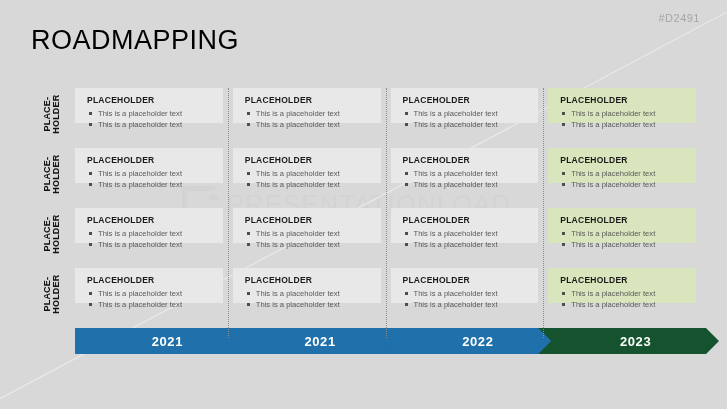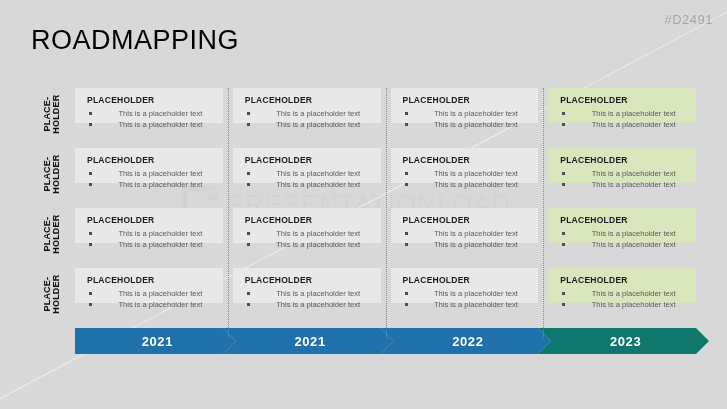--- a/index.html
+++ b/index.html
@@ -67,23 +67,23 @@
     font-size: 25px;
     letter-spacing: 1.6px;
     font-weight: 400;
     color: #cfcfcf;
     line-height: 1;
   }
 
   
   .slide-id {
     position: absolute;
-    right: 14px;
+    right: 27px;
     top: 12px;
-    font-size: 13px;
+    font-size: 11px;
     color: #a6a6a6;
     letter-spacing: 0.5px;
     z-index: 5;
   }
   .page-title {
     position: absolute;
     left: 31px;
     top: 25px;
     font-size: 27px;
     font-weight: 400;
@@ -157,21 +157,20 @@
     font-size: 8.5px;
     font-weight: bold;
     color: #1a1a1a;
     letter-spacing: 0.25px;
     margin-bottom: 3px;
   }
   .bullet-list {
     margin: 0;
     padding: 0;
     list-style: none;
-    text-align: center;
   }
   .bullet-item {
     position: relative;
     padding-left: 11px;
     font-size: 7.6px;
     line-height: 1.5;
     color: #595959;
   }
   .bullet-item::before {
     content: "";
@@ -207,25 +206,26 @@
     height: 26px;
     background: #1f70ab;
     display: flex;
     align-items: center;
     justify-content: center;
     color: #ffffff;
     font-size: 13px;
     font-weight: bold;
     letter-spacing: 0.6px;
     clip-path: polygon(0 0, calc(100% - 13px) 0, 100% 50%, calc(100% - 13px) 100%, 0 100%, 13px 50%);
+    padding-left: 10px;
   }
   .arrow.first {
     clip-path: polygon(0 0, calc(100% - 13px) 0, 100% 50%, calc(100% - 13px) 100%, 0 100%);
   }
-  .arrow.green { background: #0f766e; }
+  .arrow.green { background: #14532d; }
   .arrow-label { line-height: 1; padding-left: 4px; }
 </style>
 </head>
 <body>
 
 <div class="watermark">
   <div class="wm-mark"></div>
   <div class="wm-text">PRESENTATIONLOAD</div>
 </div>
 

